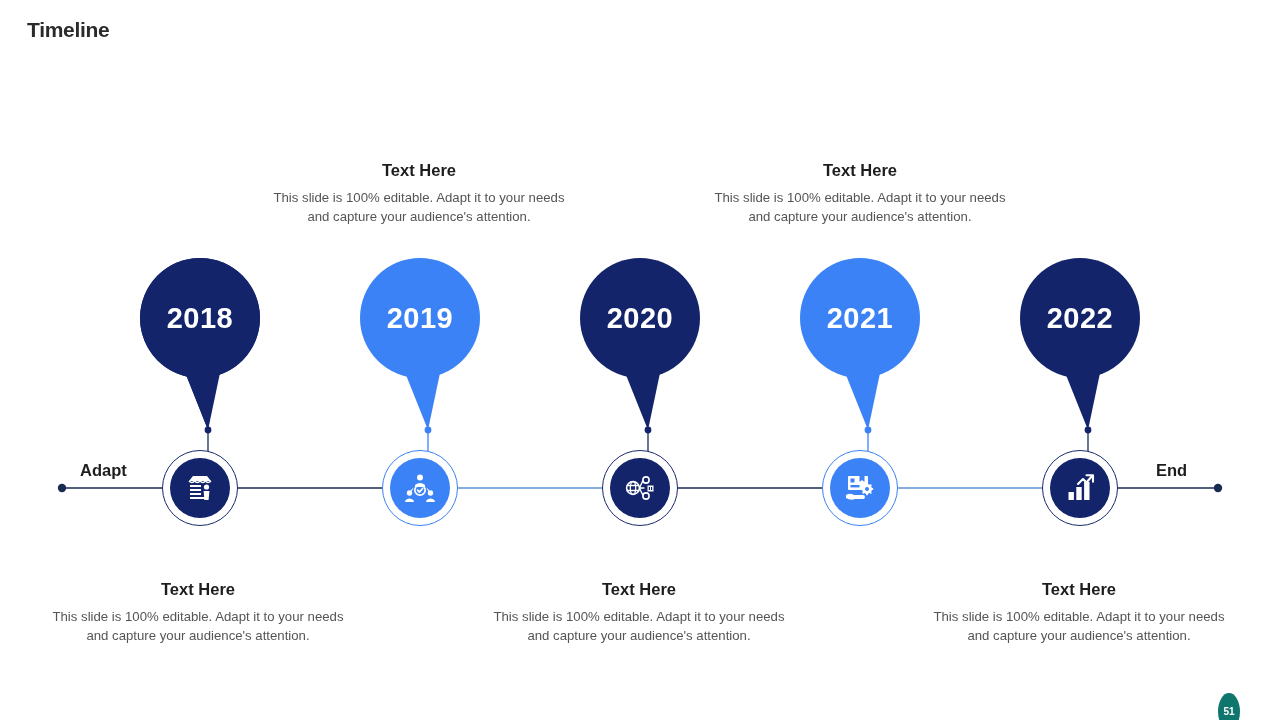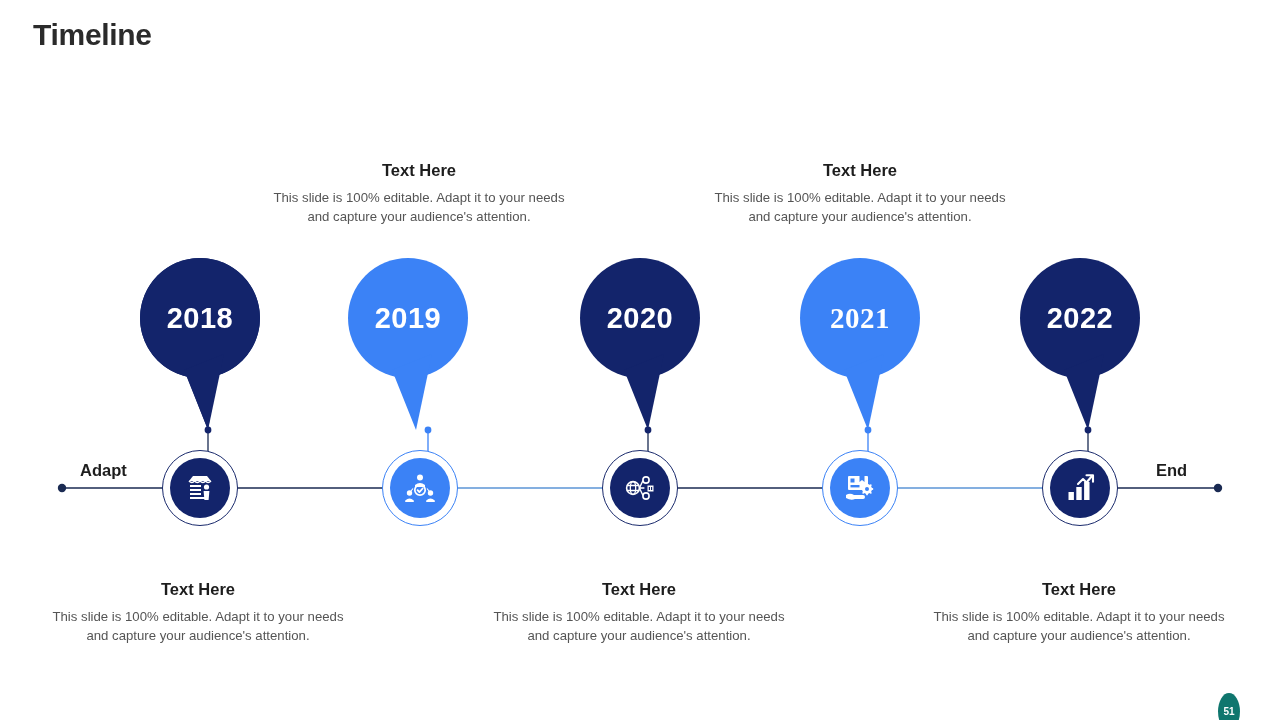--- a/index.html
+++ b/index.html
@@ -13,23 +13,23 @@
   #slide {
     position: relative;
     width: 1280px;
     height: 720px;
     background: #ffffff;
   }
 
   
   #page-title {
     position: absolute;
-    left: 33px;
+    left: 27px;
     top: 18px;
-    font-size: 30px;
+    font-size: 21px;
     font-weight: bold;
     color: #2b2b2b;
     letter-spacing: -0.3px;
   }
 
   
   .text-block {
     position: absolute;
     width: 300px;
     text-align: center;
@@ -202,37 +202,37 @@
 
   <div class="pin" style="left:140px; top:258px;">
     <svg width="120" height="180" viewBox="0 0 120 180">
       <path d="M60 0 A60 60 0 1 1 59.99 0 Z M78 108 L68 172 L46 116 Z" fill="#13246b"></path>
       <circle cx="60" cy="60" r="60" fill="#13246b"></circle>
       <path d="M84 96 L68 172 L44 112 Z" fill="#13246b"></path>
     </svg>
     <div class="pin-year">2018</div>
   </div>
 
-  <div class="pin" style="left:348px; top:258px;text-decoration:underline;">
+  <div class="pin" style="left:360px; top:258px;text-decoration:underline;">
     <svg width="120" height="180" viewBox="0 0 120 180">
       <circle cx="60" cy="60" r="60" fill="#3b82f6"></circle>
       <path d="M84 96 L68 172 L44 112 Z" fill="#3b82f6"></path>
     </svg>
     <div class="pin-year">2019</div>
   </div>
 
   <div class="pin" style="left:580px; top:258px;">
     <svg width="120" height="180" viewBox="0 0 120 180">
       <circle cx="60" cy="60" r="60" fill="#13246b"></circle>
       <path d="M84 96 L68 172 L44 112 Z" fill="#13246b"></path>
     </svg>
     <div class="pin-year">2020</div>
   </div>
 
-  <div class="pin" style="left:800px; top:258px;font-family:Liberation Serif, serif;">
+  <div class="pin" style="left:800px; top:258px;">
     <svg width="120" height="180" viewBox="0 0 120 180">
       <circle cx="60" cy="60" r="60" fill="#3b82f6"></circle>
       <path d="M84 96 L68 172 L44 112 Z" fill="#3b82f6"></path>
     </svg>
     <div class="pin-year">2021</div>
   </div>
 
   <div class="pin" style="left:1020px; top:258px;">
     <svg width="120" height="180" viewBox="0 0 120 180">
       <circle cx="60" cy="60" r="60" fill="#13246b"></circle>

